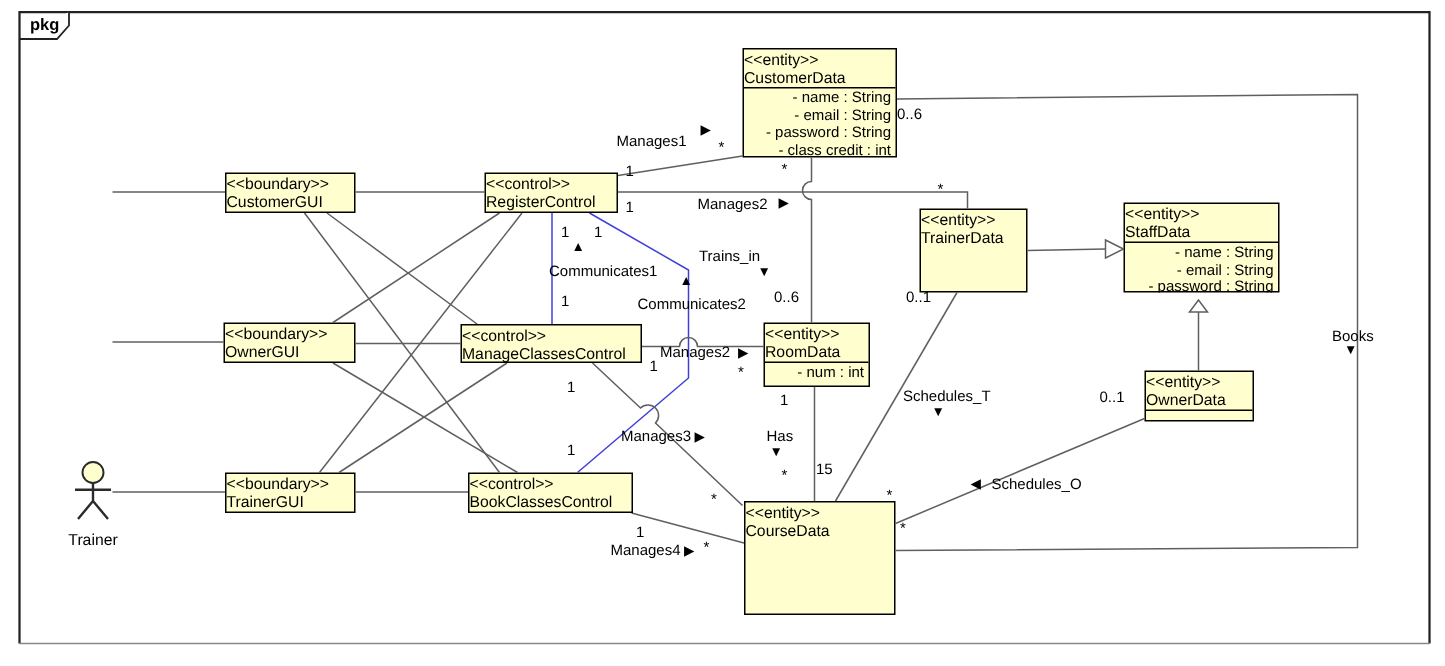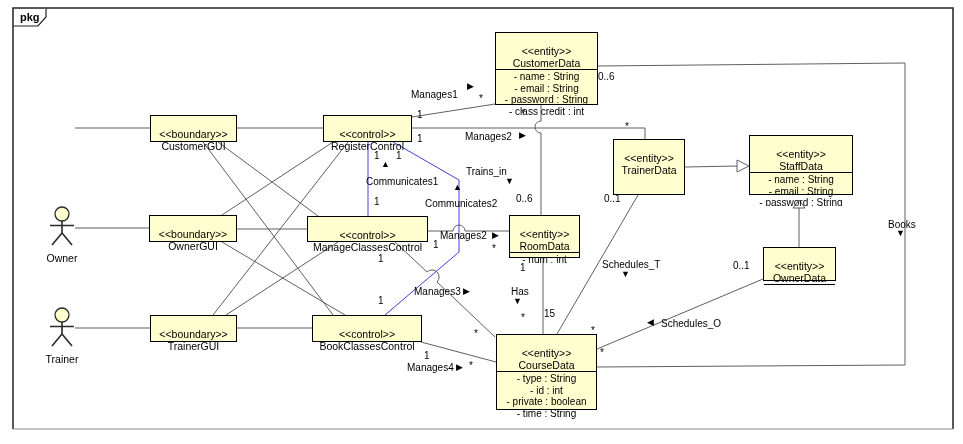--- a/index.html
+++ b/index.html
@@ -2,25 +2,25 @@
 <html><head>
 <meta charset="utf-8">
 <style>
   html,body{margin:0;padding:0;background:#fff;}
   #canvas{position:relative;width:963px;height:444px;background:#fff;overflow:hidden;
           font-family:"Liberation Sans",sans-serif;}
   #edge-layer{position:absolute;left:0;top:0;width:963px;height:444px;}
   #node-layer,#label-layer{position:absolute;left:0;top:0;width:963px;height:444px;pointer-events:none;}
   .uml-class{position:absolute;box-sizing:border-box;border:1px solid #000;
              background:#FEFECE;box-shadow:0 0 0 0;pointer-events:auto;}
-  .hdr{text-align:center;font-size:10.5px;line-height:12px;padding-top:12px;color:#000;}
+  .hdr{font-size:10.5px;line-height:12px;padding-top:1px;color:#000;}
   .hdr .st{white-space:nowrap;}
   .hdr .nm{white-space:nowrap;}
   .attrs{border-top:1px solid #000;font-size:10px;line-height:11.5px;padding:1px 3px 0 3px;color:#000;
-         text-align:center;overflow:hidden;}
+         text-align:right;overflow:hidden;}
   .attr{white-space:nowrap;}
   .lbl{position:absolute;font-size:10px;line-height:11px;color:#000;white-space:nowrap;}
   .glyph{position:absolute;font-size:9px;line-height:9px;color:#000;}
   .actor{position:absolute;width:44px;text-align:center;pointer-events:auto;}
   .actor .alabel{font-size:10.5px;line-height:11px;color:#000;margin-top:1px;}
   .pkg{position:absolute;left:20px;top:11px;font-size:11px;font-weight:bold;color:#000;}
 </style>
 </head>
 <body>
 
@@ -138,31 +138,21 @@
           <div class="st">&lt;&lt;entity&gt;&gt;</div>
           <div class="nm">OwnerData</div>
         </div>
         <div class="attrs" style="height: 6px;"></div>
       </div>
       <div class="uml-class" style="left: 496px; top: 334px; width: 101px; height: 76px; background: rgb(254, 254, 206);">
         <div class="hdr">
           <div class="st">&lt;&lt;entity&gt;&gt;</div>
           <div class="nm">CourseData</div>
         </div>
-        <div class="attrs" style="height: 48px;">
-          <div class="attr">- type : String</div>
-          <div class="attr">- id : int</div>
-          <div class="attr">- private : boolean</div>
-          <div class="attr">- time : String</div>
-        </div>
-      </div>
-      <div class="actor" style="left: 40px; top: 206px;"><svg width="44" height="42">
-          <circle cx="22" cy="8" r="7" fill="#FEFECE" stroke="#2a2a2a" stroke-width="1.3"></circle>
-          <path d="M22,15 L22,27 M10,19.5 L34,19.5 M22,27 L12,39 M22,27 L32,39" fill="none" stroke="#2a2a2a" stroke-width="1.6"></path>
-        </svg><div class="alabel">Owner</div></div>
+      </div>
       <div class="actor" style="left: 40px; top: 307px;"><svg width="44" height="42">
           <circle cx="22" cy="8" r="7" fill="#FEFECE" stroke="#2a2a2a" stroke-width="1.3"></circle>
           <path d="M22,15 L22,27 M10,19.5 L34,19.5 M22,27 L12,39 M22,27 L32,39" fill="none" stroke="#2a2a2a" stroke-width="1.6"></path>
         </svg><div class="alabel">Trainer</div></div>
     </div>
   <div id="label-layer">
       <span class="lbl" style="left: 411px; top: 89px;">Manages1</span>
       <span class="lbl" style="left: 465px; top: 131px;">Manages2</span>
       <span class="lbl" style="left: 366px; top: 176px;">Communicates1</span>
       <span class="lbl" style="left: 425px; top: 198px;">Communicates2</span>

